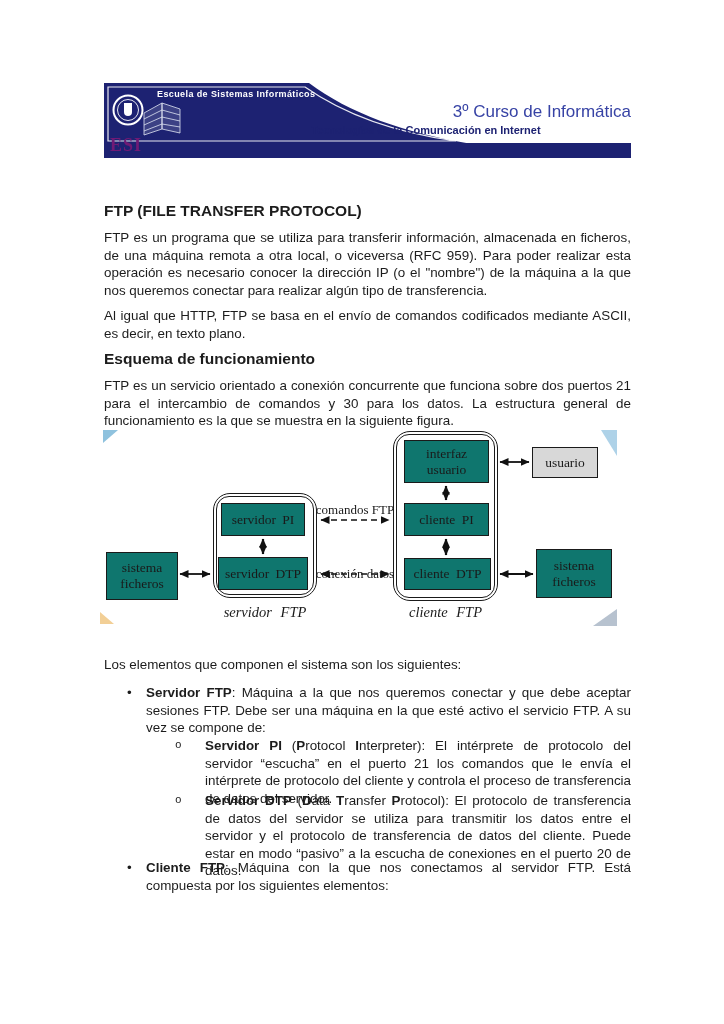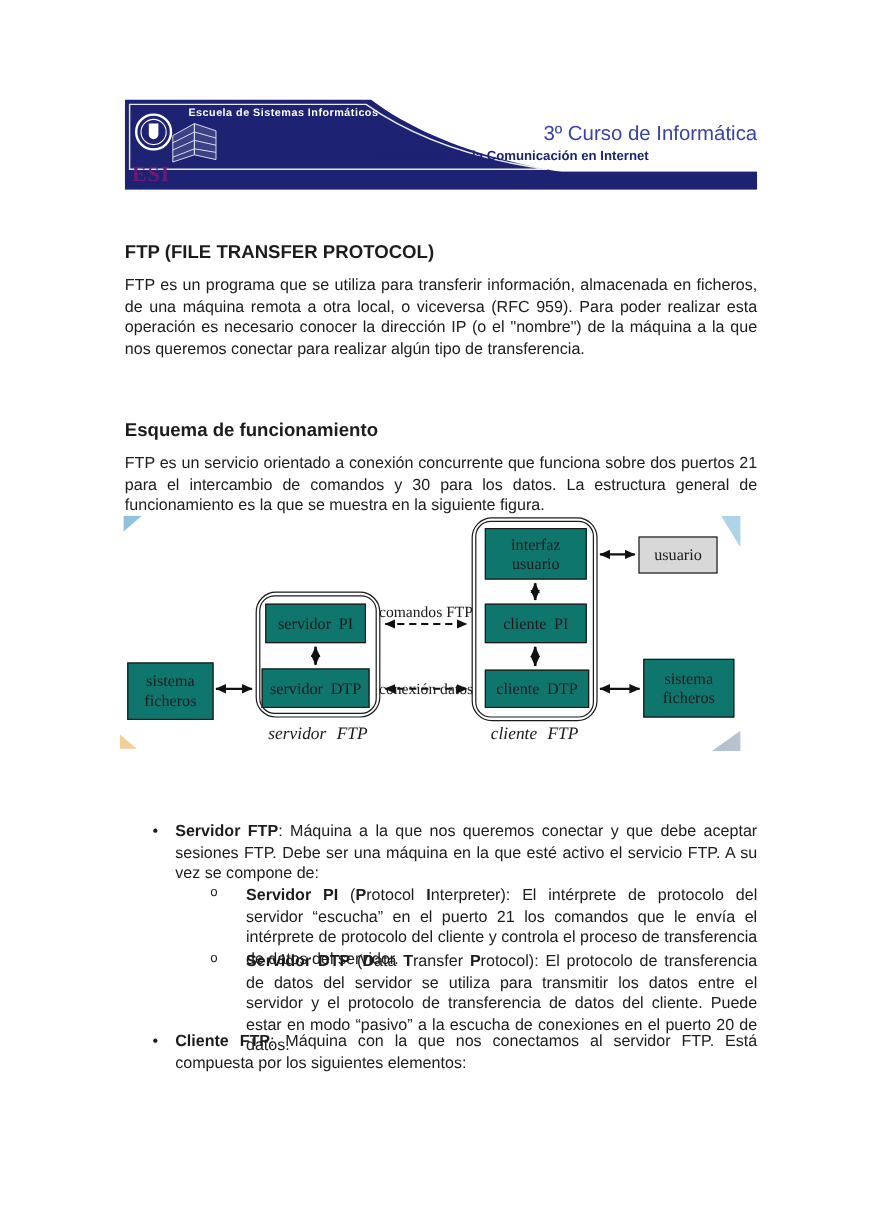--- a/index.html
+++ b/index.html
@@ -83,20 +83,21 @@
     </svg>
     <div class="school-label">Escuela de Sistemas Informáticos</div>
     <div class="esi-acronym">ESI</div>
     <div class="course-title">3º Curso de Informática</div>
     <div class="course-subtitle">Tecnologías de la Comunicación en Internet</div>
   </div>
 
   <div class="doc-title">FTP (FILE TRANSFER PROTOCOL)</div>
 
   <div class="para" style="top:229px">FTP es un programa que se utiliza para transferir información, almacenada en ficheros, de una máquina remota a otra local, o viceversa (RFC 959). Para poder realizar esta operación es necesario conocer la dirección IP (o el "nombre") de la máquina a la que nos queremos conectar para realizar algún tipo de transferencia.</div>
+  <div class="para" style="top:307px">Al igual que HTTP, FTP se basa en el envío de comandos codificados mediante ASCII, es decir, en texto plano.</div>
 
   <div class="h2">Esquema de funcionamiento</div>
   <div class="para" style="top:377px">FTP es un servicio orientado a conexión concurrente que funciona sobre dos puertos 21 para el intercambio de comandos y 30 para los datos. La estructura general de funcionamiento es la que se muestra en la siguiente figura.</div>
 
   <div class="figure">
     <svg class="fg-svg" width="518" height="196" viewBox="0 0 518 196">
       <defs>
         <marker id="ah" markerUnits="userSpaceOnUse" markerWidth="10" markerHeight="9" refX="8.5" refY="4" orient="auto-start-reverse">
           <path d="M0,0 L9,4 L0,8 Z" fill="#111"></path>
         </marker>
@@ -130,20 +131,21 @@
     <div class="dbox gray" style="left:432px;top:17px;width:66px;height:31px;">usuario</div>
     <div class="dbox" style="left:436px;top:119px;width:76px;height:49px;">sistema ficheros</div>
 
     <div class="conn-label" style="left:203px;top:72px;width:104px;">comandos FTP</div>
     <div class="conn-label" style="left:203px;top:126px;width:104px;margin-top:10px;">conexión datos</div>
 
     <div class="group-label" style="left:113px;top:174px;width:104px;">servidor FTP</div>
     <div class="group-label" style="left:293px;top:174px;width:105px;">cliente FTP</div>
   </div>
 
+  <div class="para" style="top:656px">Los elementos que componen el sistema son los siguientes:</div>
 
   <div class="li li1" style="top:684px">
     <span class="mk">•</span>
     <span class="txt"><span class="b">Servidor FTP</span><span>: Máquina a la que nos queremos conectar y que debe aceptar sesiones FTP. Debe ser una máquina en la que esté activo el servicio FTP. A su vez se compone de:</span></span>
   </div>
 
   <div class="li li2" style="top:737px">
     <span class="mk">o</span>
     <span class="txt"><span class="b">Servidor PI</span><span> (</span><span class="b">P</span><span>rotocol </span><span class="b">I</span><span>nterpreter): El intérprete de protocolo del servidor “escucha” en el puerto 21 los comandos que le envía el intérprete de protocolo del cliente y controla el proceso de transferencia de datos del servidor.</span></span>
   </div>

